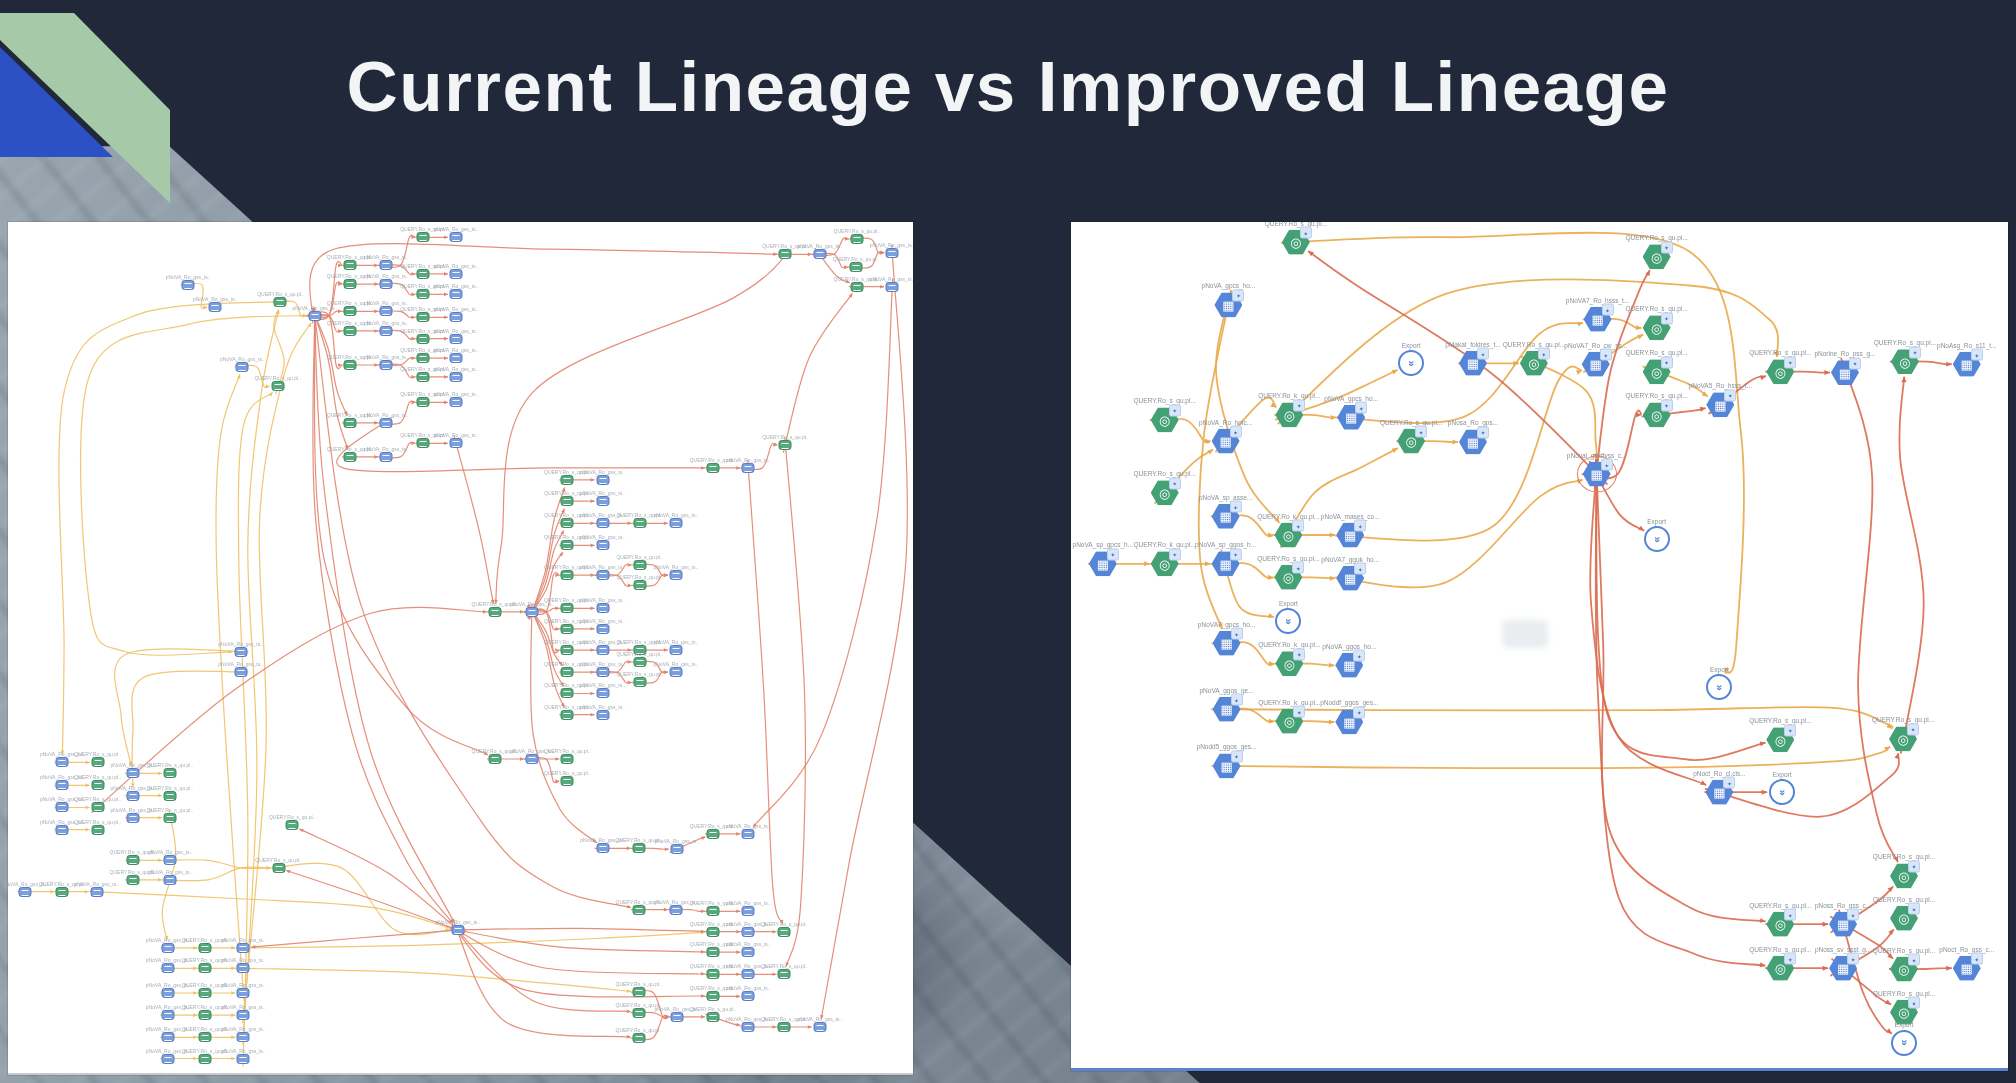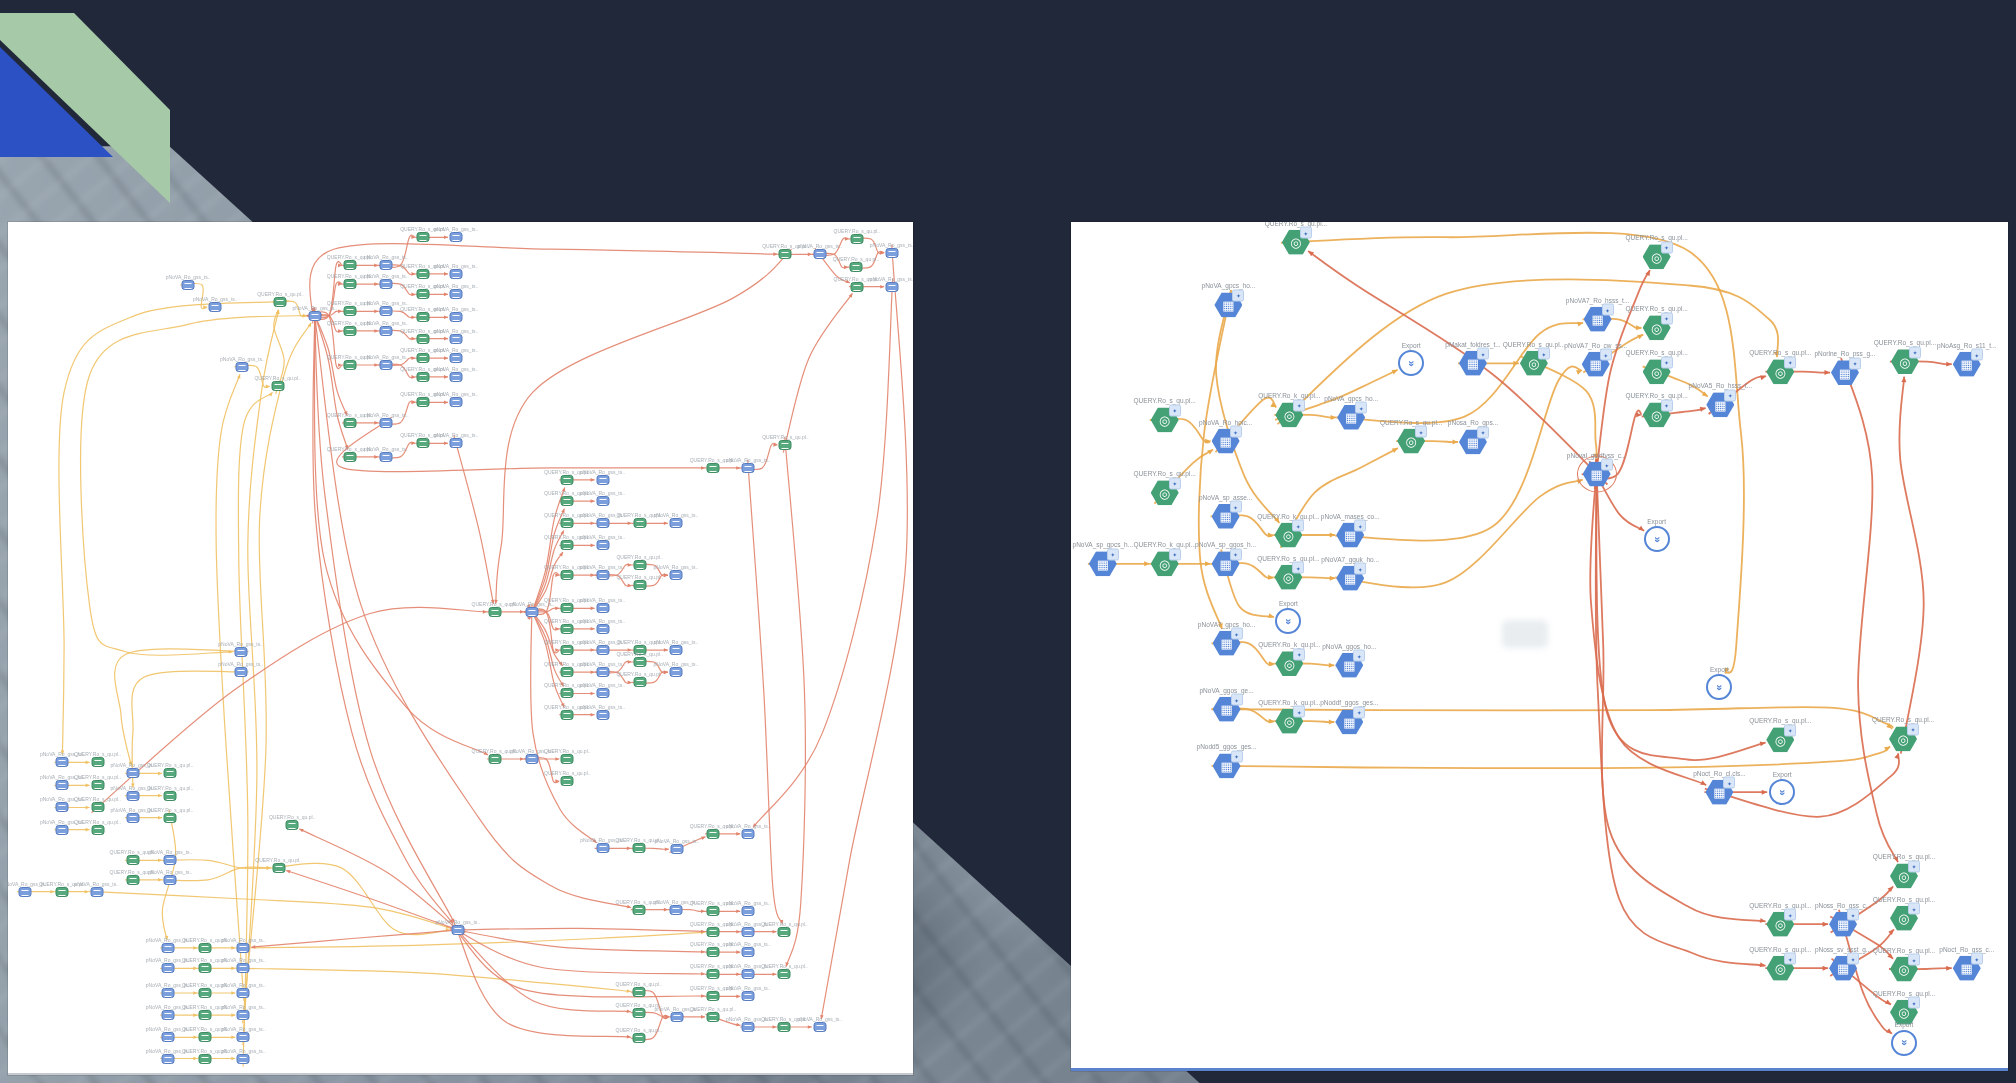--- a/index.html
+++ b/index.html
@@ -64,20 +64,21 @@
   .rlbl{position:absolute;bottom:100%;left:50%;transform:translateX(-50%);margin-bottom:3px;
        font-size:6.5px;line-height:1;color:#8a9198;white-space:nowrap;}
 </style>
 </head>
 <body>
 
 <div class="stage" style="background: rgb(33, 40, 57);">
   <div class="photo"></div>
   <div class="logo-green" style="background: rgb(166, 201, 167);"></div>
   <div class="logo-blue" style="background: rgb(43, 81, 196);"></div>
+  <h1 class="title">Current Lineage vs Improved Lineage</h1>
   <section class="panel left" id="panel-left">
       <svg width="905" height="851">
         <path d="M172.1 63.0C175.8 63.0 190.6 59.3 194.1 63.0C197.6 66.7 192.4 81.4 193.2 85.1C194.1 88.8 198.2 85.1 199.2 85.1" fill="none" stroke="#EFC163" stroke-width="1.2" stroke-opacity="0.9"></path>
         <polygon points="199.245,85.1 195.245,86.89999999999999 195.245,83.3" fill="#EFC163"></polygon>
         <path d="M226.4 144.7C230.1 144.7 243.5 141.4 248.4 144.7C253.3 147.9 253.5 161.0 255.7 164.2C257.9 167.5 260.7 164.2 261.7 164.2" fill="none" stroke="#EFC163" stroke-width="1.2" stroke-opacity="0.9"></path>
         <polygon points="261.69,164.243 257.69,166.043 257.69,162.44299999999998" fill="#EFC163"></polygon>
         <path d="M267.7 172.0C269.1 166.5 276.5 150.1 276.2 139.0C275.9 127.8 266.8 113.8 265.9 105.3C264.9 96.7 269.6 90.7 270.4 87.7" fill="none" stroke="#EFC163" stroke-width="1.2" stroke-opacity="0.9"></path>
         <polygon points="270.40008794212804,87.73869674294608 271.1401886803549,92.0621503274403 267.6550751460292,91.15993990139792" fill="#EFC163"></polygon>
         <path d="M264.4 80.0C268.1 80.0 281.7 77.7 286.4 80.0C291.1 82.3 290.7 91.3 292.8 93.6C294.9 95.9 297.8 93.6 298.8 93.6" fill="none" stroke="#EFC163" stroke-width="1.2" stroke-opacity="0.9"></path>
         <polygon points="298.795,93.61 294.795,95.41 294.795,91.81" fill="#EFC163"></polygon>

